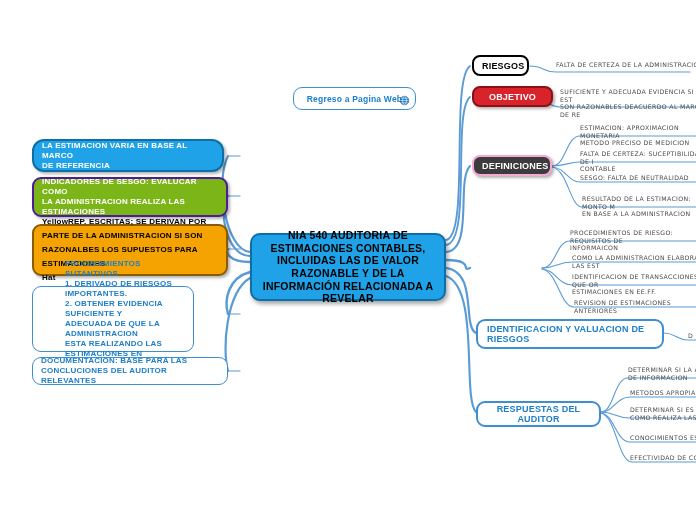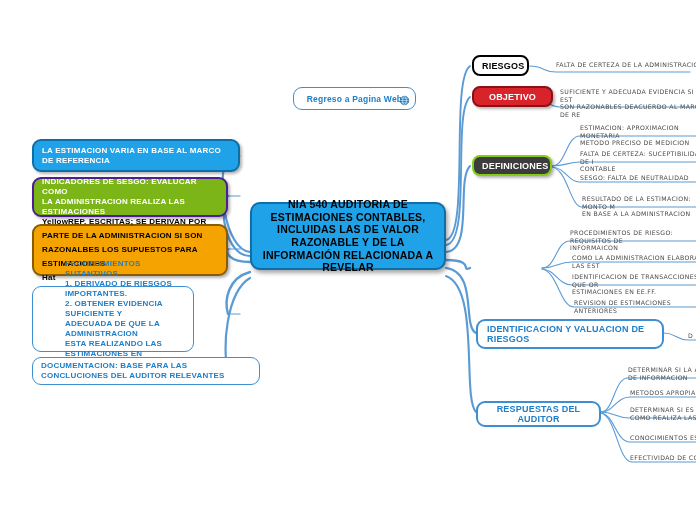--- a/index.html
+++ b/index.html
@@ -118,21 +118,21 @@
     box-shadow: 2px 2px 3px rgba(0,0,0,0.30);
     color: #ffffff;
     font-weight: bold;
     font-size: 9px;
     justify-content: center;
     padding: 4px 8px;
     text-align: center;
   }
   .branch-dark {
     background: #3c3c3c;
-    border: 2px solid #84cc16;
+    border: 2px solid #f9a8d4;
     border-radius: 8px;
     box-shadow: 2px 2px 3px rgba(0,0,0,0.30);
     color: #ffffff;
     font-weight: bold;
     font-size: 9px;
     justify-content: center;
     padding: 4px 8px;
     text-align: center;
   }
   .branch-blue-outline {
@@ -237,30 +237,30 @@
     <span>Regreso a Pagina Web</span>
   </div>
   <span class="globe" style="left:399px; top:92px;">
     <svg viewBox="0 0 16 16" width="11" height="11">
       <circle cx="8" cy="8" r="6.2" fill="#1d7ec9" stroke="#0d5c96" stroke-width="1"></circle>
       <ellipse cx="8" cy="8" rx="2.8" ry="6.2" fill="none" stroke="#ffffff" stroke-width="0.9"></ellipse>
       <path d="M1.9 8 H14.1 M3 4.6 H13 M3 11.4 H13" stroke="#ffffff" stroke-width="0.8" fill="none"></path>
     </svg>
   </span>
 
-  <div class="node central" style="left:250px; top:202px; width:196px; height:68px;">
+  <div class="node central" style="left:250px; top:233px; width:196px; height:68px;">
     <span class="label">NIA 540 AUDITORIA DE
 ESTIMACIONES CONTABLES,
 INCLUIDAS LAS DE VALOR
 RAZONABLE Y DE LA
 INFORMACIÓN RELACIONADA A
 REVELAR</span>
   </div>
 
-  <div class="node leaf-blue" style="left:32px; top:139px; width:208px; height:33px;">
+  <div class="node leaf-blue" style="left:32px; top:139px; width:192px; height:33px;border-radius:12px;">
     <span class="label">LA ESTIMACION VARIA EN BASE AL MARCO
 DE REFERENCIA</span>
   </div>
 
   <div class="node leaf-green" style="left:32px; top:177px; width:196px; height:40px;">
     <span class="label">INDICADORES DE SESGO: EVALUCAR COMO
 LA ADMINISTRACION REALIZA LAS
 ESTIMACIONES</span>
   </div>
 
@@ -274,21 +274,21 @@
 
   <div class="node leaf-outline" style="left:32px; top:286px; width:162px; height:66px;padding-left:32px;">
     <span class="label">PROCEDIMIENTOS SUTANTIVOS
 1. DERIVADO DE RIESGOS IMPORTANTES.
 2. OBTENER EVIDENCIA SUFICIENTE Y
 ADECUADA DE QUE LA ADMINISTRACION
 ESTA REALIZANDO LAS ESTIMACIONES EN
 BASE AL MARCO DE INFORMACION.</span>
   </div>
 
-  <div class="node leaf-outline" style="left:32px; top:357px; width:228px; height:28px;">
+  <div class="node leaf-outline" style="left:32px; top:357px; width:196px; height:28px;">
     <span class="label">DOCUMENTACION: BASE PARA LAS
 CONCLUCIONES DEL AUDITOR RELEVANTES</span>
   </div>
 
   <div class="node branch-white" style="left:472px; top:55px; width:57px; height:21px;">
     <span class="label">RIESGOS</span>
   </div>
 
   <div class="node branch-red" style="left:472px; top:86px; width:81px; height:21px;">
     <span class="label">OBJETIVO</span>

